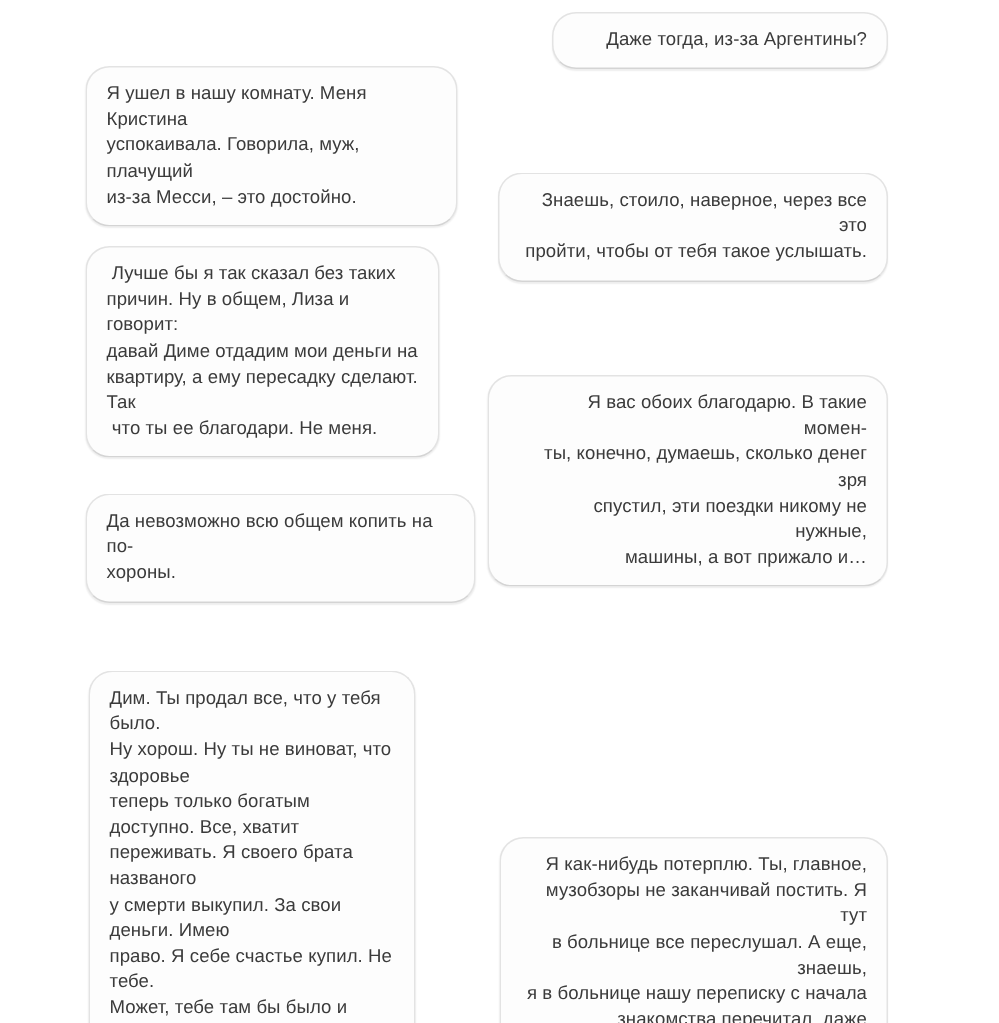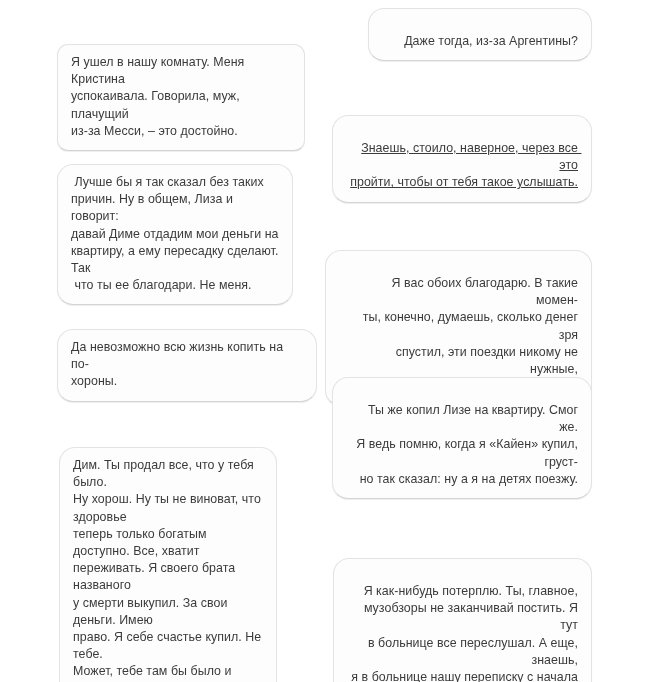--- a/index.html
+++ b/index.html
@@ -36,26 +36,25 @@
   }
   .bubble .msg-text {
     display: block;
     white-space: pre-wrap;
   }
   .bubble.left .msg-text {
     text-align: left;
   }
   .bubble.right .msg-text {
     text-align: right;
-    margin-top: 15px;
   }
   
   .b1 { left: 368px; top: 8px;   width: 224px; }
-  .b2 { left: 57px;  top: 44px;  width: 248px; border-radius: 11px; }
-  .b3 { left: 332px; top: 115px; width: 260px; text-decoration: underline; }
+  .b2 { left: 57px;  top: 44px;  width: 248px; }
+  .b3 { left: 332px; top: 115px; width: 260px; }
   .b4 { left: 57px;  top: 164px; width: 236px; }
   .b5 { left: 325px; top: 250px; width: 267px; padding-left: 25px; }
   .b6 { left: 57px;  top: 329px; width: 260px; }
   .b7 { left: 332px; top: 377px; width: 260px; }
   .b8 { left: 59px;  top: 447px; width: 218px; }
   .b9 { left: 333px; top: 558px; width: 259px; }
 </style>
 </head>
 <body>
 
@@ -85,29 +84,24 @@
   </div>
 
   <div class="bubble right b5">
     <span class="msg-text">Я вас обоих благодарю. В такие момен-
 ты, конечно, думаешь, сколько денег зря
 спустил, эти поездки никому не нужные,
 машины, а вот прижало и…</span>
   </div>
 
   <div class="bubble left b6">
-    <span class="msg-text">Да невозможно всю жизнь копить на по-
+    <span class="msg-text">Да невозможно всю общем копить на по-
 хороны.</span>
   </div>
 
-  <div class="bubble right b7">
-    <span class="msg-text">Ты же копил Лизе на квартиру. Смог же.
-Я ведь помню, когда я «Кайен» купил, груст-
-но так сказал: ну а я на детях поезжу.</span>
-  </div>
 
   <div class="bubble left b8">
     <span class="msg-text">Дим. Ты продал все, что у тебя было.
 Ну хорош. Ну ты не виноват, что здоровье
 теперь только богатым доступно. Все, хватит
 переживать. Я своего брата названого
 у смерти выкупил. За свои деньги. Имею
 право. Я себе счастье купил. Не тебе.
 Может, тебе там бы было и лучше. А теперь
  меня терпеть надо.</span>

